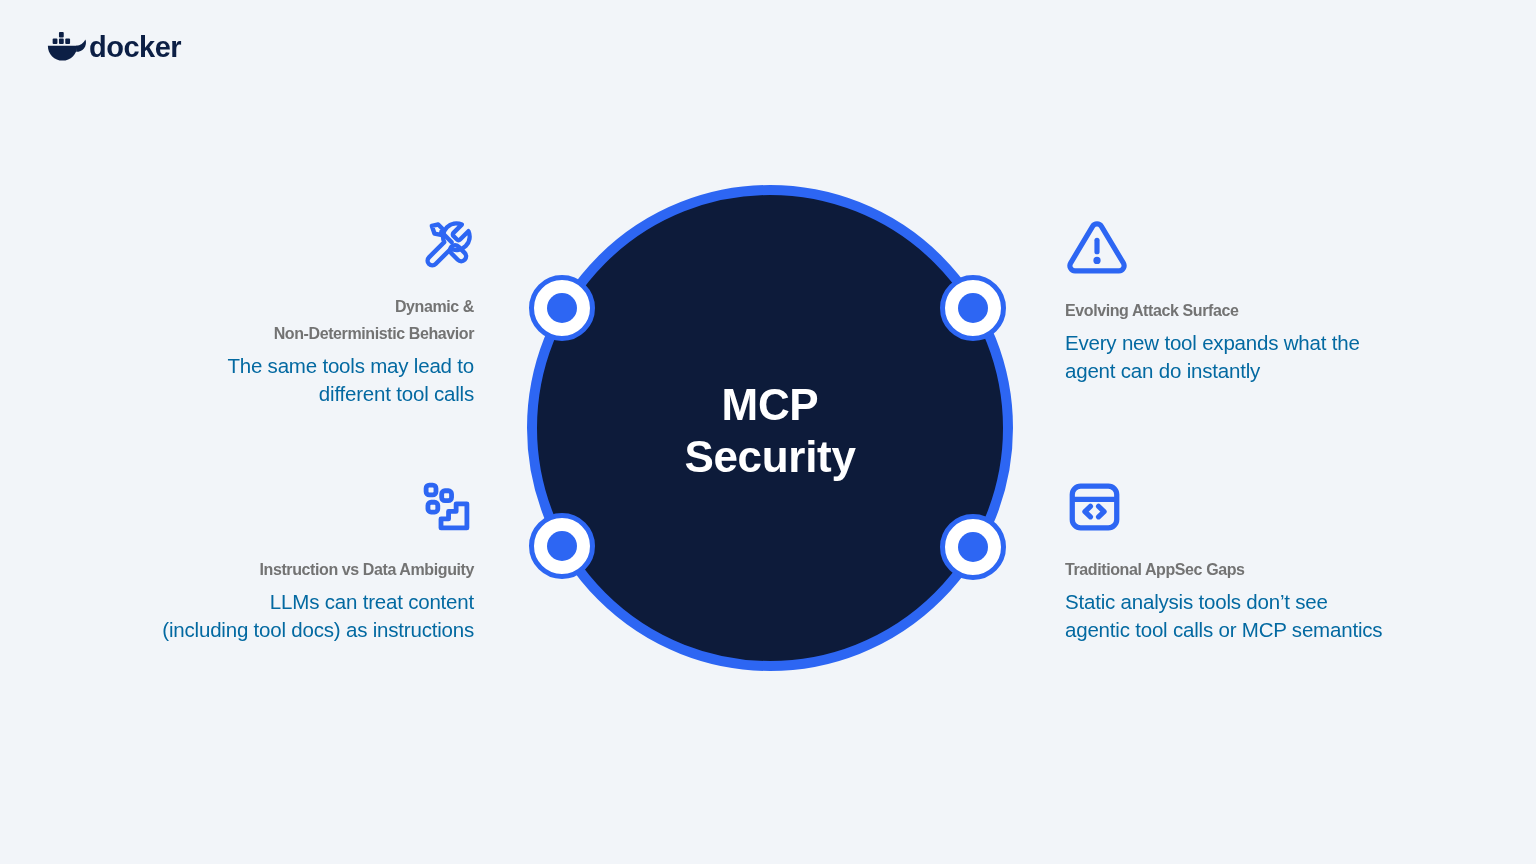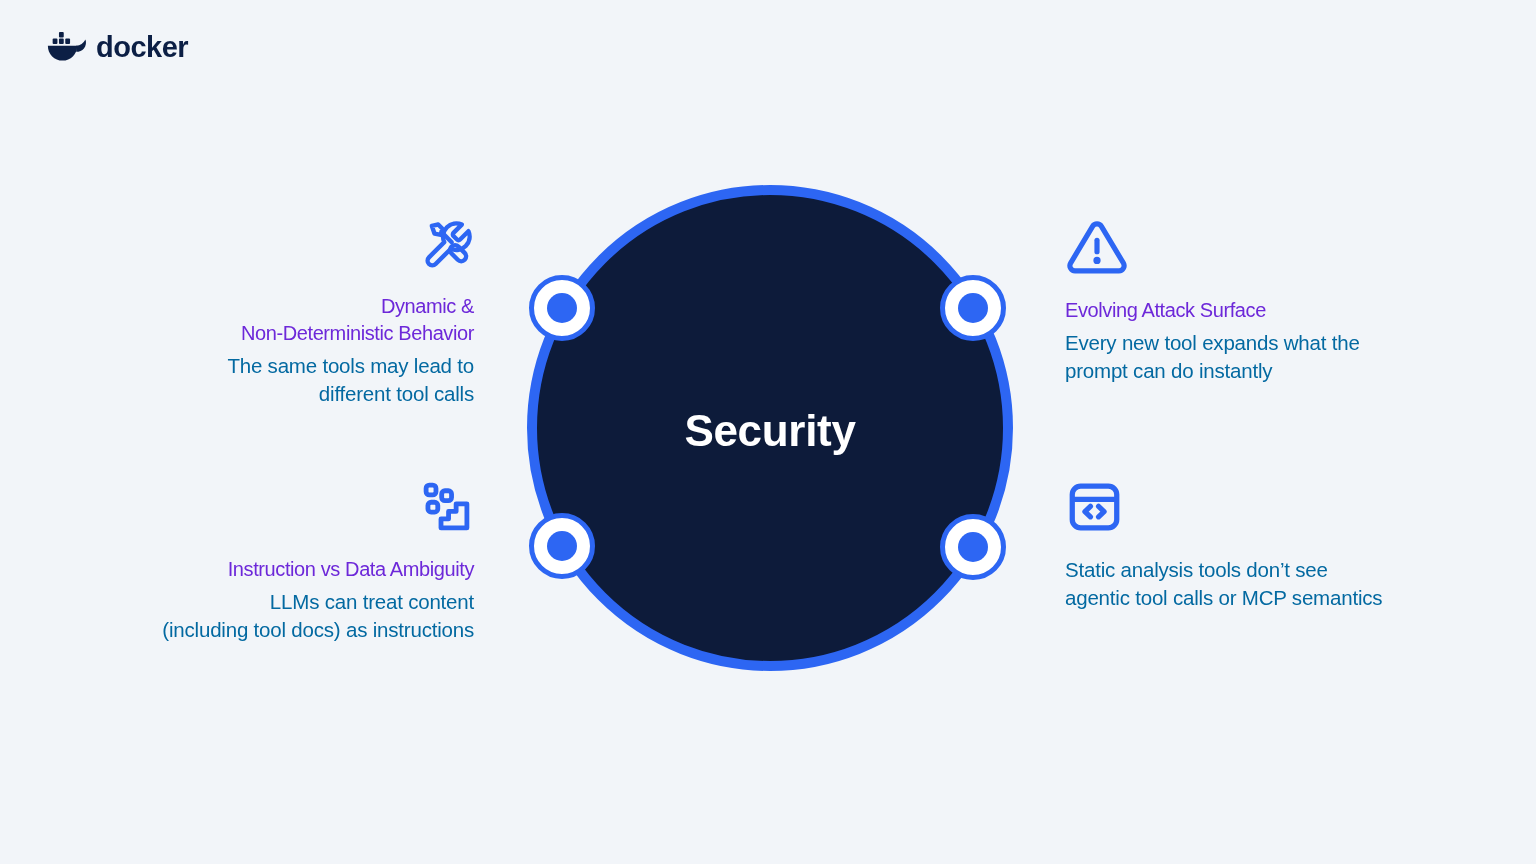--- a/index.html
+++ b/index.html
@@ -11,21 +11,21 @@
     overflow: hidden;
     color: #14244d;
   }
 
   
   .logo {
     position: absolute;
     left: 45px; top: 28px;
     display: flex;
     align-items: center;
-    gap: 7px;
+    gap: 0;
   }
   .logo-text {
     font-size: 29px;
     font-weight: bold;
     color: #0c1f45;
     letter-spacing: -0.5px;
   }
 
   
   .hub {
@@ -78,24 +78,24 @@
   .card.right { left: 1065px; width: 390px; text-align: left; }
   .card.top    { top: 219px; }
   .card.bottom { top: 480px; }
 
   .icon-wrap { display: block; margin-bottom: 21px; }
   .card.left  .icon-wrap { text-align: right; }
   .card.right .icon-wrap { text-align: left; }
   .icon-wrap svg { display: inline-block; vertical-align: top; }
 
   .card-title {
-    font-size: 20px;
-    font-weight: normal;
+    font-size: 16px;
+    font-weight: bold;
     line-height: 27px;
-    color: #6d28d9;
+    color: #737373;
     letter-spacing: -0.4px;
   }
   .card-desc {
     margin-top: 5px;
     font-size: 20.5px;
     line-height: 28px;
     color: #0369a1;
     letter-spacing: -0.2px;
   }
   .line { display: block; }
@@ -115,20 +115,21 @@
         <path d="M32.6 16.6 c4.4 -0.3 7.6 -2.6 9.7 -6.5 c1.1 2.9 0.6 6.7 -1.6 9.4 c-1.9 2.3 -4.7 3.5 -8.1 3.5 z"></path>
       </g>
     </svg>
     <span class="logo-text">docker</span>
   </div>
 </header>
 
 <main>
   <div class="hub">
     <div class="hub-title">
+      <span class="line">MCP</span>
       <span class="line">Security</span>
     </div>
   </div>
 
   <span class="node tl">
       <span class="node-dot"></span>
     </span>
   <span class="node tr">
       <span class="node-dot"></span>
     </span>
@@ -188,33 +189,36 @@
           <path d="M12 8.2v4.4"></path>
           <circle cx="12" cy="16" r="0.55" fill="#2d66f3" stroke-width="1.7"></circle>
         </g>
       </svg>
     </span>
     <h2 class="card-title">
       <span class="line">Evolving Attack Surface</span>
     </h2>
     <p class="card-desc">
       <span class="line">Every new tool expands what the</span>
-      <span class="line">prompt can do instantly</span>
+      <span class="line">agent can do instantly</span>
     </p>
   </section>
 
   <section class="card right bottom">
     <span class="icon-wrap">
       <svg width="59" height="55" viewBox="0 0 24 23" aria-hidden="true">
         <g fill="none" stroke="#2d66f3" stroke-width="2.2" stroke-linecap="round" stroke-linejoin="round">
           <rect x="2.7" y="2.6" width="18.6" height="17.4" rx="3.5"></rect>
           <path d="M3 8.1h18"></path>
           <path d="M10.3 11 8 13.2l2.3 2.2"></path>
           <path d="M13.7 11 16 13.2l-2.3 2.2"></path>
         </g>
       </svg>
     </span>
+    <h2 class="card-title">
+      <span class="line">Traditional AppSec Gaps</span>
+    </h2>
     <p class="card-desc">
       <span class="line">Static analysis tools don’t see</span>
       <span class="line">agentic tool calls or MCP semantics</span>
     </p>
   </section>
 </main>
 
 </body></html>

